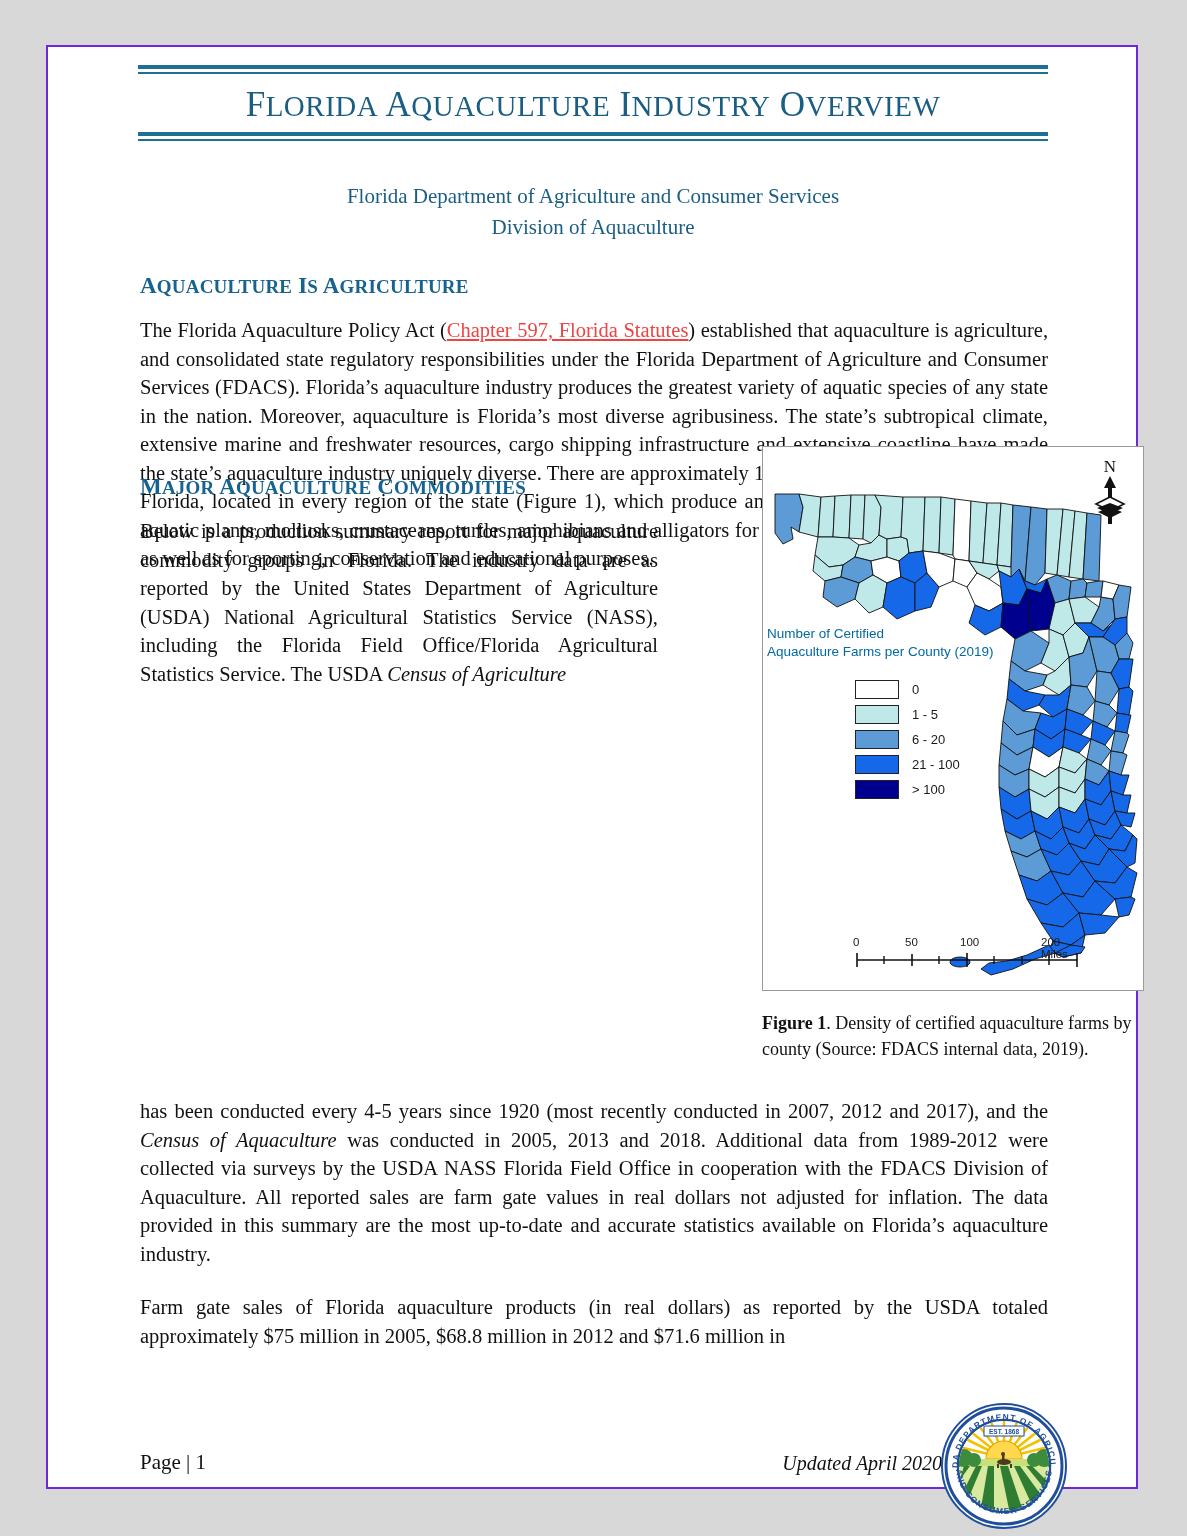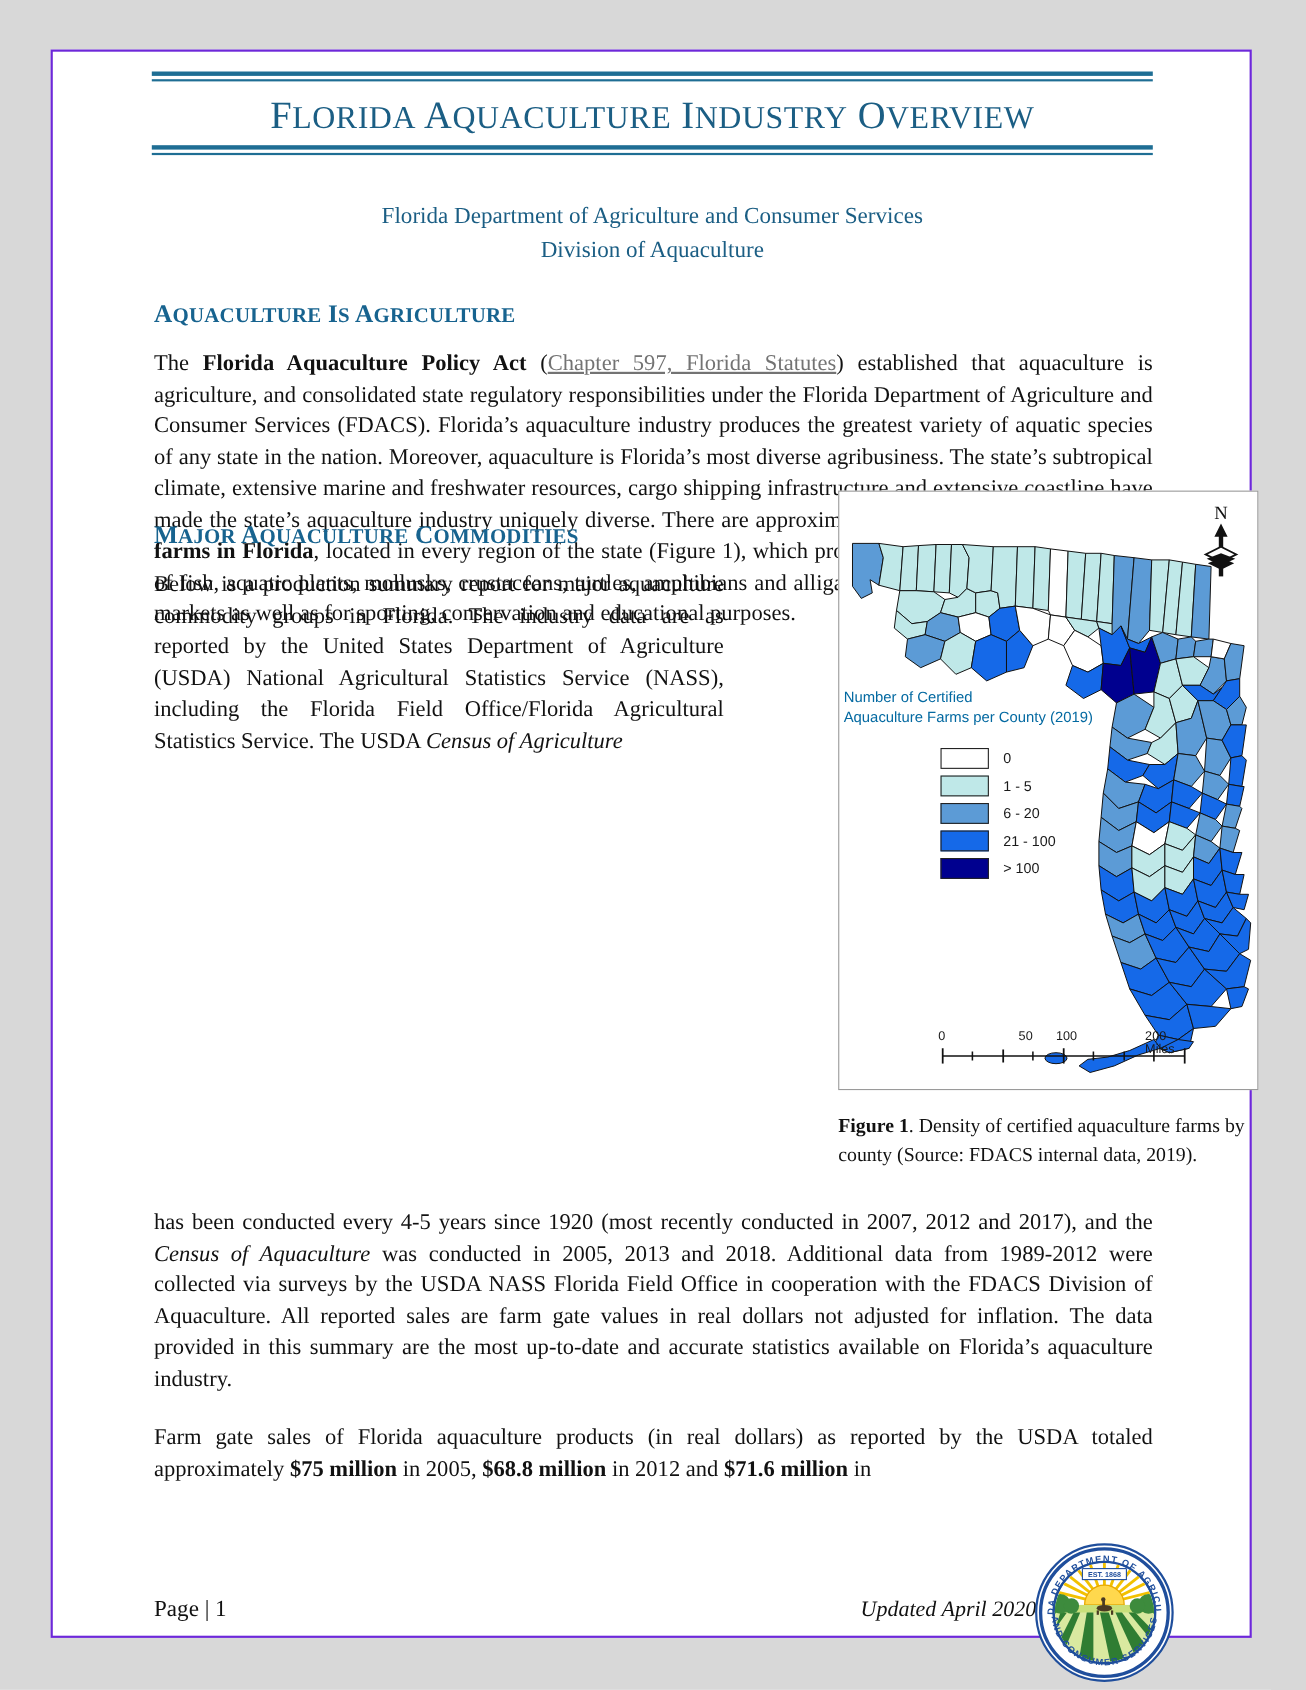--- a/index.html
+++ b/index.html
@@ -72,23 +72,23 @@
 
   
   p.body {
     font-size: 20.5px;
     line-height: 28.5px;
     color: #111;
     text-align: justify;
     margin: 0;
     text-justify: inter-word;
   }
-  p.body b { font-weight: bold; }
+  p.body b { font-weight: normal; }
   p.body i { font-style: italic; }
-  a.link { color: #737373; text-decoration: underline; }
+  a.link { color: #ef4444; text-decoration: underline; }
 
   
   #intro { position: absolute; left: 2px; top: 208px; width: 908px; }
   #intro h2 { margin-bottom: 17px; }
 
   #leftcol {
     position: absolute;
     left: 2px;
     top: 383px;
     width: 518px;
@@ -409,21 +409,21 @@
             </div>
             <div class="legend-row">
               <div class="legend-swatch" style="background: rgb(0, 0, 143);"></div>
               <div class="legend-label">&gt; 100</div>
             </div>
           </div>
 
       <div id="scalebar">
         <div class="scale-labels" id="scale-labels">
               <span style="left: 0px;">0</span>
-              <span style="left: 52px; margin-left: 21px;">50</span>
+              <span style="left: 52px;">50</span>
               <span style="left: 107px;">100</span>
               <span style="left: 188px;">200 Miles</span>
             </div>
         <svg width="228" height="16" viewBox="0 0 228 16">
           <line x1="4" y1="9" x2="224" y2="9" stroke="#111" stroke-width="1.4"></line>
           <line x1="4" y1="2" x2="4" y2="16" stroke="#111" stroke-width="1.6"></line>
           <line x1="31" y1="5" x2="31" y2="13" stroke="#111" stroke-width="1.4"></line>
           <line x1="59" y1="3" x2="59" y2="15" stroke="#111" stroke-width="1.6"></line>
           <line x1="86" y1="5" x2="86" y2="13" stroke="#111" stroke-width="1.4"></line>
           <line x1="114" y1="2" x2="114" y2="16" stroke="#111" stroke-width="1.6"></line>

